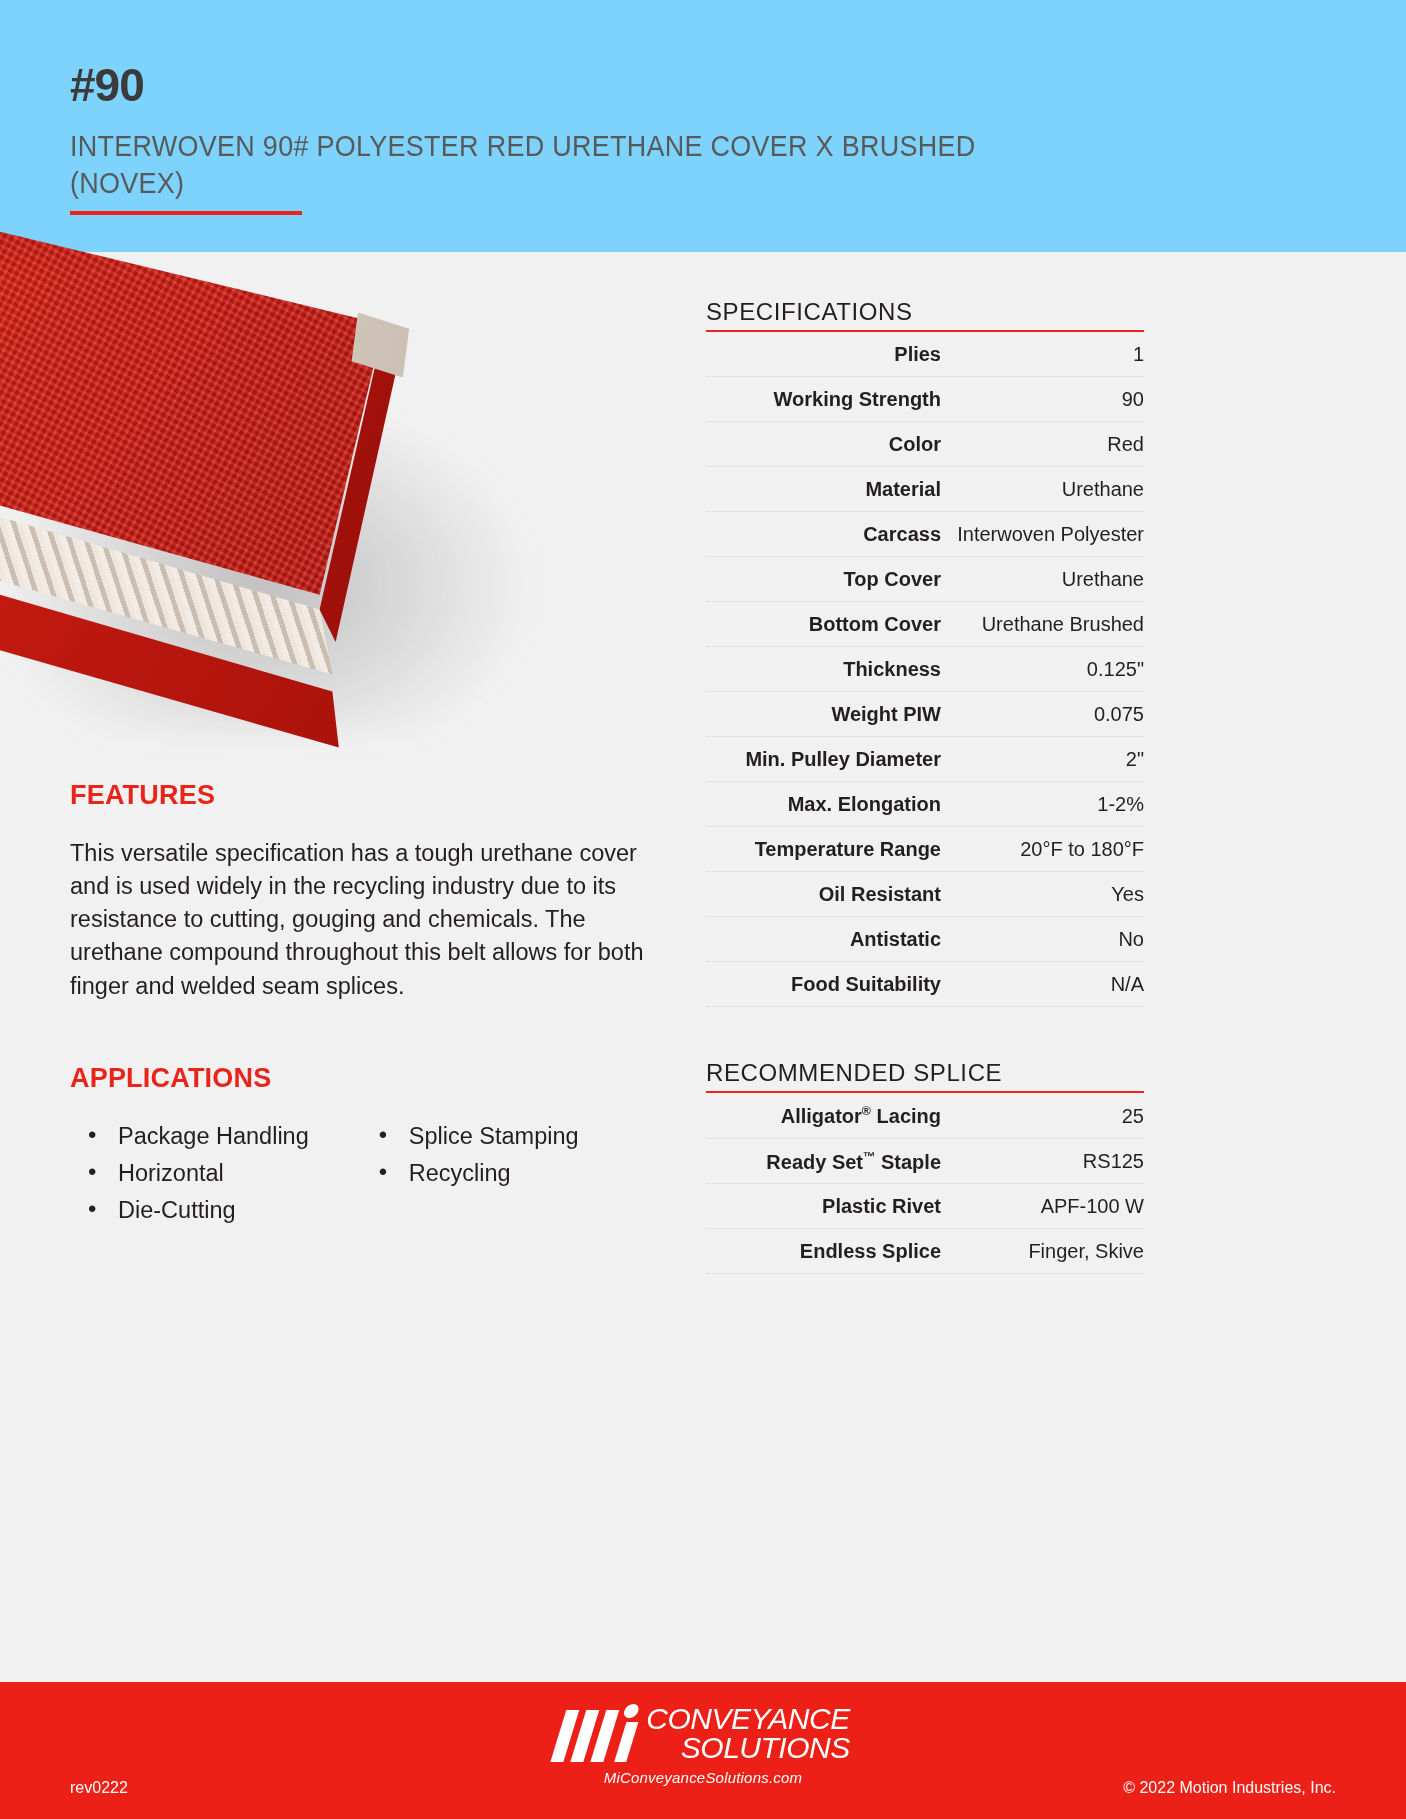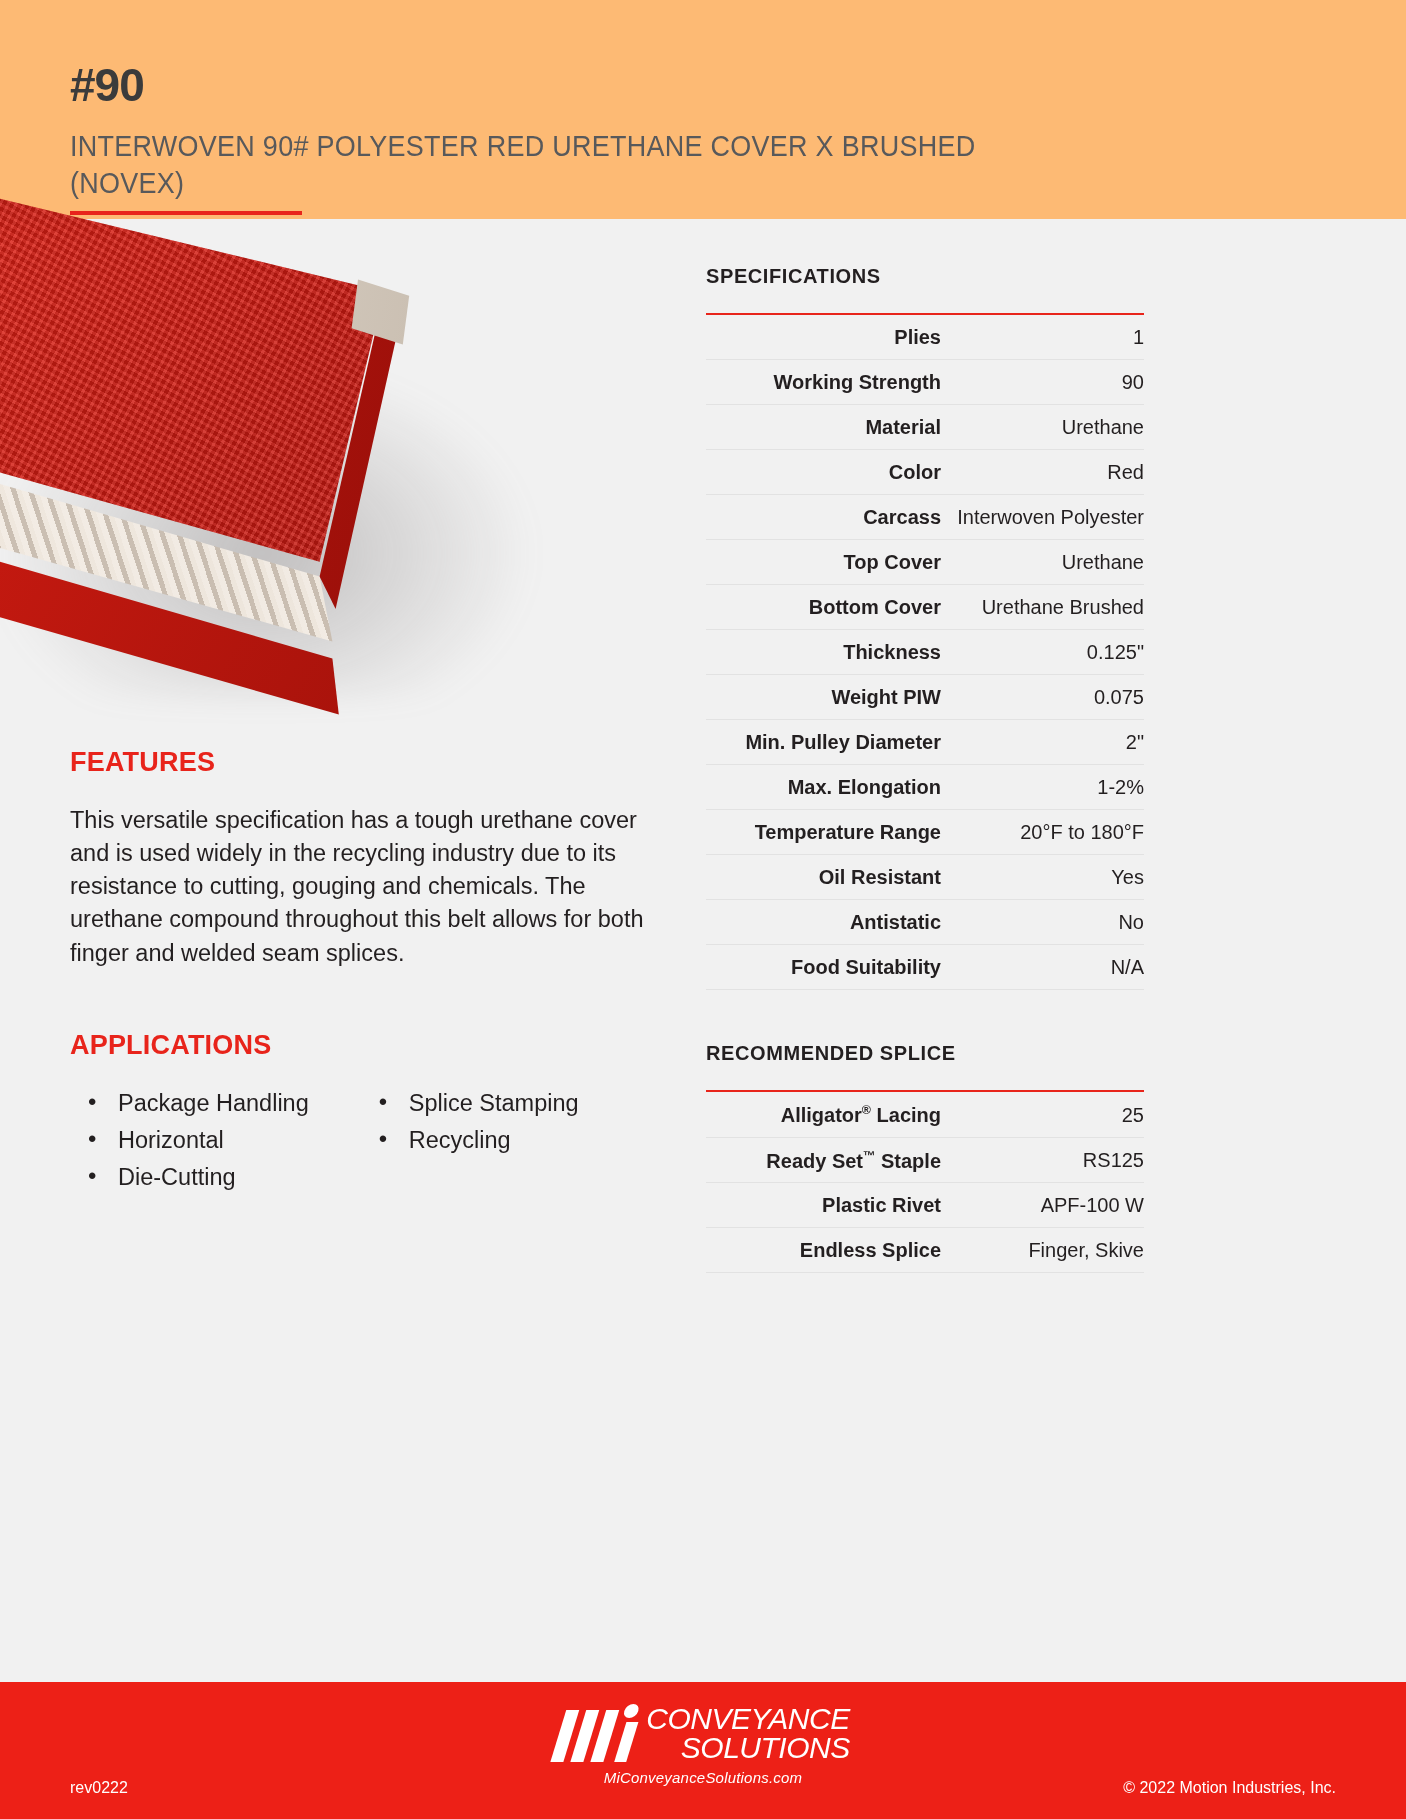--- a/index.html
+++ b/index.html
@@ -7,22 +7,22 @@
   body {
     font-family:"Liberation Sans", sans-serif;
     background:#f1f1f1;
     color:#231f20;
     position:relative;
     overflow:hidden;
   }
 
   
   .header {
-    background:#fdba74;
-    height:219px;
+    background:#7dd3fc;
+    height:252px;
     padding:62px 36px 0 70px;
     position:relative;
   }
   .sku {
     font-size:46px;
     font-weight:bold;
     letter-spacing:-1px;
     color:#3b3b3b;
     line-height:1;
     margin-bottom:20px;
@@ -153,24 +153,24 @@
   }
 
   
   .spec-panel {
     position:absolute;
     left:706px;
     top:46px;
     width:438px;
   }
   .panel-title {
-    font-size:20px;
-    font-weight:bold;
+    font-size:24px;
+    font-weight:normal;
     letter-spacing:0.6px;
-    padding-bottom:25px;
+    padding-bottom:4px;
   }
   .panel-rule { height:2px; background:#e8241b; }
   table { width:100%; border-collapse:collapse; }
   td {
     padding:11px 0 10px 0;
     border-bottom:1px solid #e2e2e2;
     font-size:20px;
     vertical-align:baseline;
     text-align:right;
   }
@@ -294,26 +294,26 @@
       <tbody id="spec-body">
           <tr>
             <td class="k">Plies</td>
             <td class="v">1</td>
           </tr>
           <tr>
             <td class="k">Working Strength</td>
             <td class="v">90</td>
           </tr>
           <tr>
+            <td class="k">Color</td>
+            <td class="v">Red</td>
+          </tr>
+          <tr>
             <td class="k">Material</td>
             <td class="v">Urethane</td>
-          </tr>
-          <tr>
-            <td class="k">Color</td>
-            <td class="v">Red</td>
           </tr>
           <tr>
             <td class="k">Carcass</td>
             <td class="v">Interwoven Polyester</td>
           </tr>
           <tr>
             <td class="k">Top Cover</td>
             <td class="v">Urethane</td>
           </tr>
           <tr>

